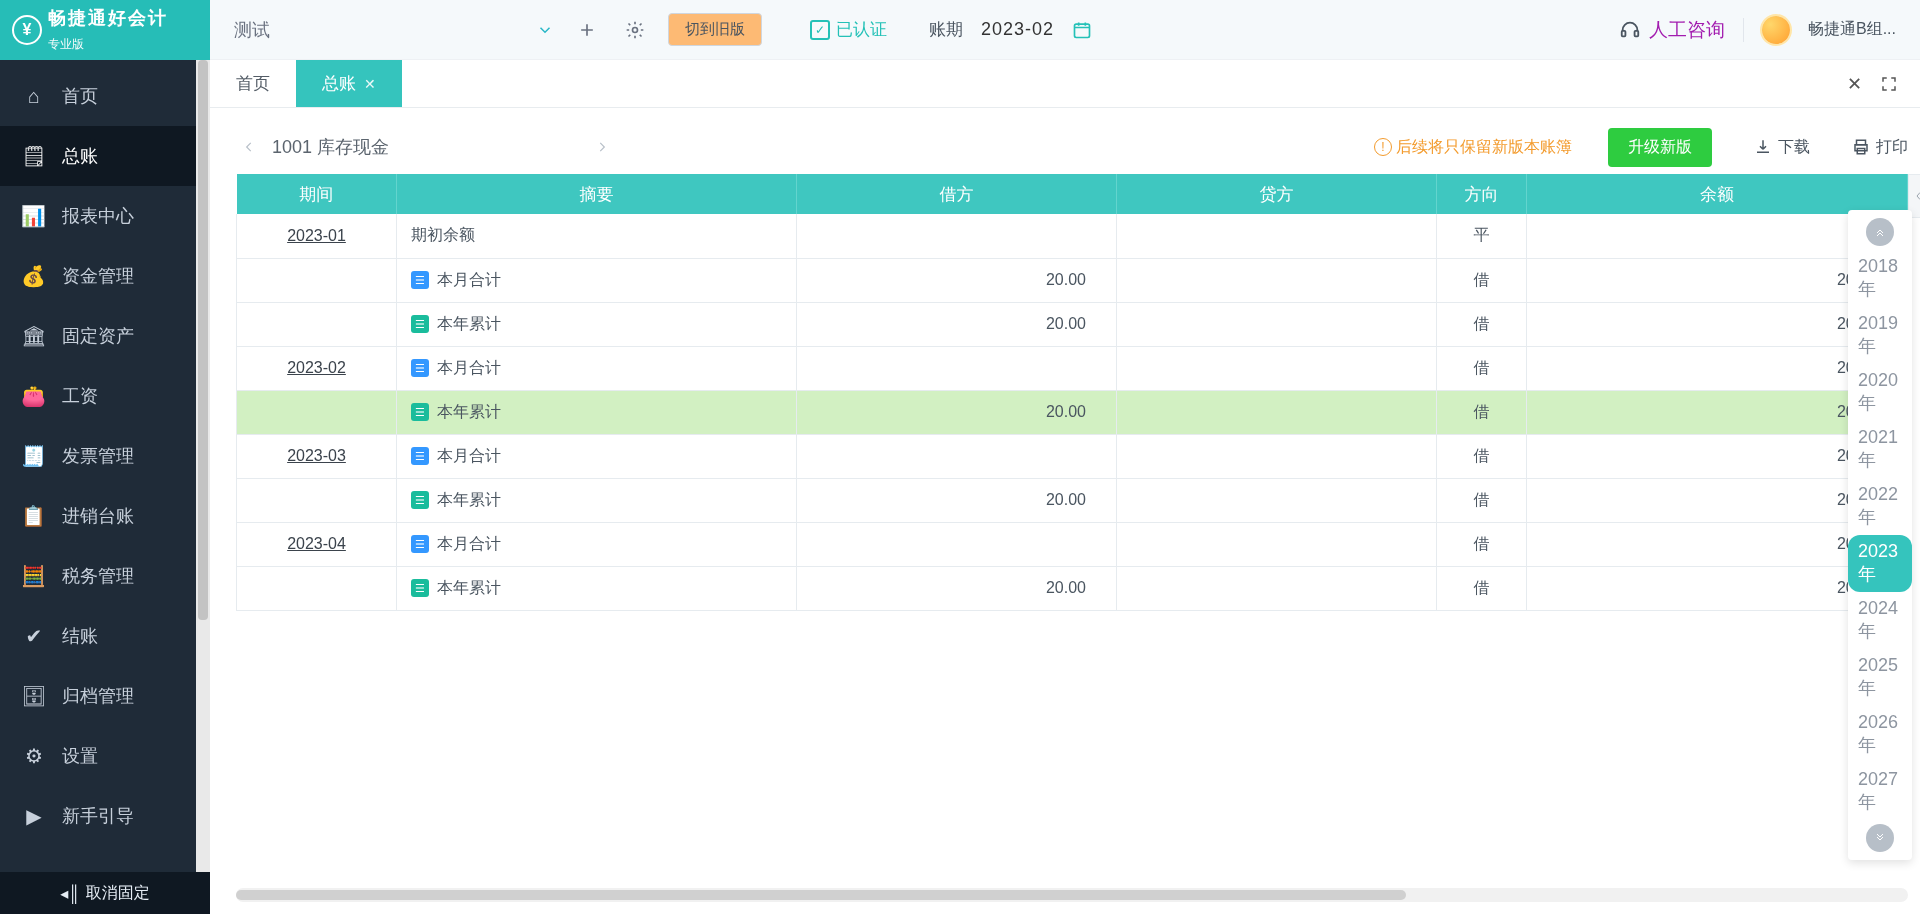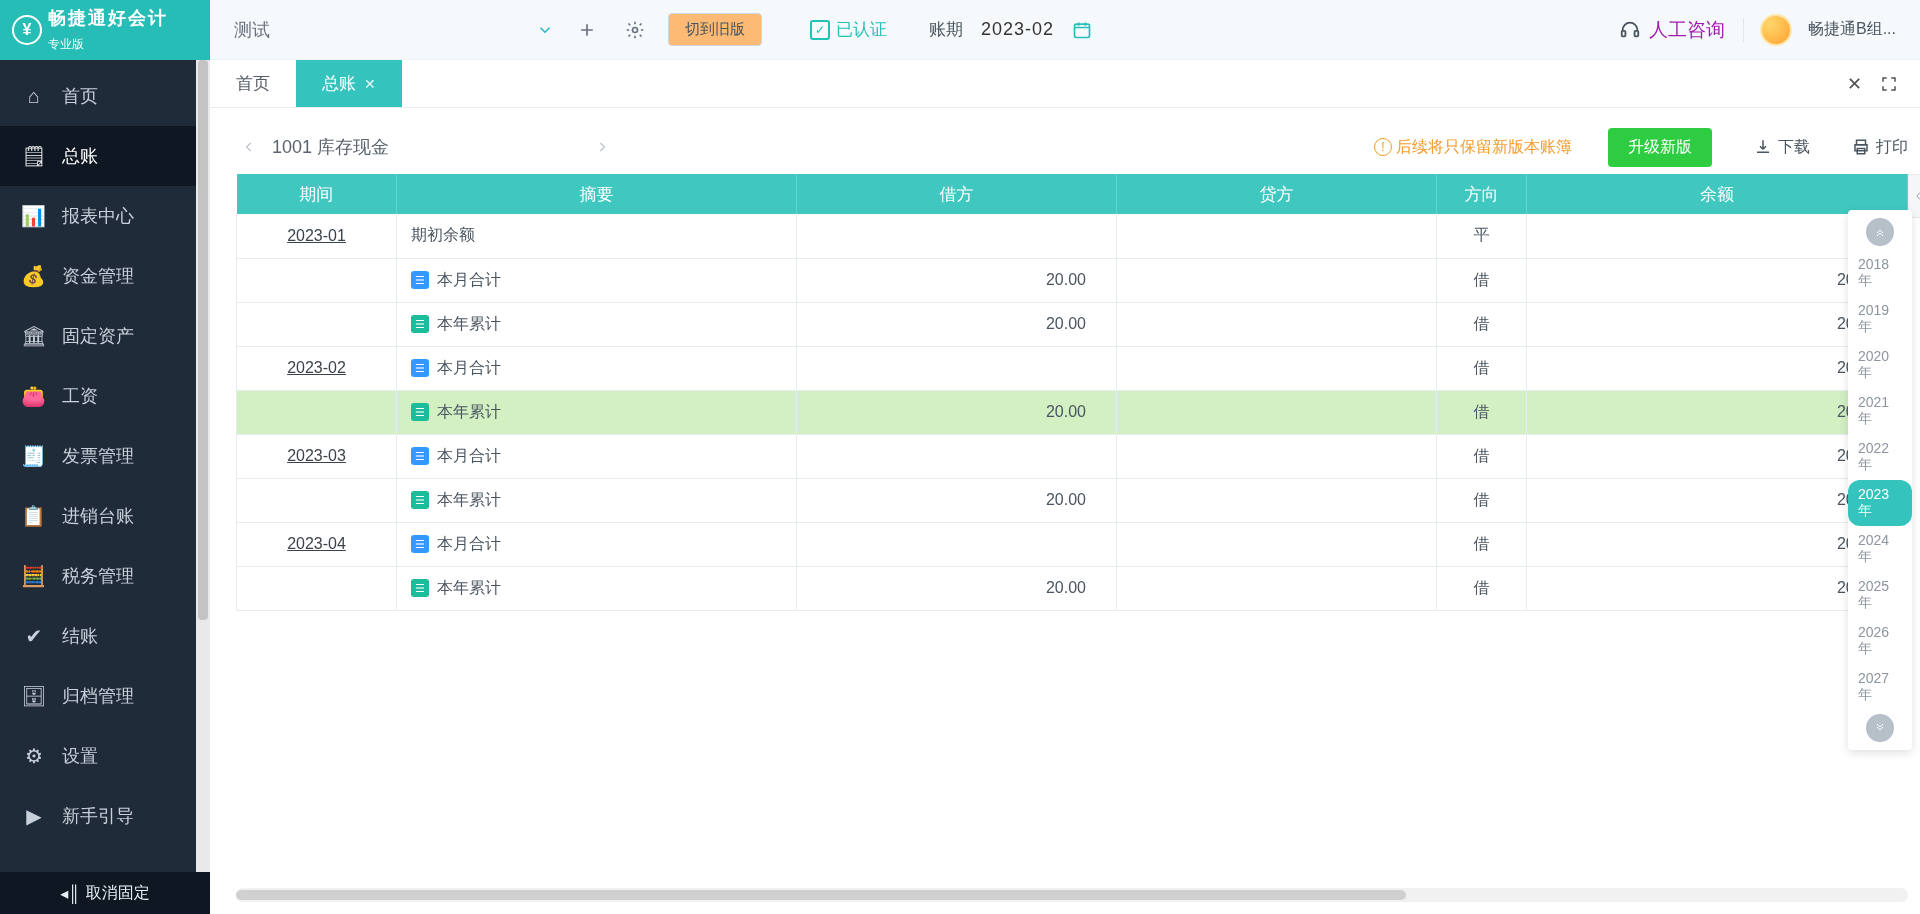--- a/index.html
+++ b/index.html
@@ -80,21 +80,21 @@
   .badge { display: inline-block; width: 18px; height: 18px; border-radius: 3px; color: #fff; font-size: 11px; text-align: center; line-height: 18px; margin-right: 8px; vertical-align: middle; }
   .badge.blue { background: #3498ff; }
   .badge.green { background: #1abc9c; }
 
   
   .table-side-collapse { position: absolute; top: 0; right: -22px; width: 22px; height: 44px; display: flex; align-items: center; justify-content: center; color: #9aa3ad; cursor: pointer; background: #f4f6f8; border: 1px solid #e6ebef; }
 
   
   .year-rail { position: absolute; top: 210px; right: 8px; width: 64px; background: #fff; box-shadow: 0 3px 10px rgba(0,0,0,.12); border-radius: 4px; padding: 8px 0; display: flex; flex-direction: column; align-items: center; gap: 4px; }
   .year-rail .arrow { width: 28px; height: 28px; border-radius: 50%; background: #b7bfc8; color: #fff; display: flex; align-items: center; justify-content: center; cursor: pointer; font-size: 14px; }
-  .year-item { font-size: 14px; color: #8d95a0; padding: 6px 10px; border-radius: 12px; cursor: pointer; }
+  .year-item { font-size: 18px; color: #8d95a0; padding: 6px 10px; border-radius: 12px; cursor: pointer; }
   .year-item.active { background: #35c4bd; color: #fff; }
 
   
   .h-scroll { height: 14px; margin-top: auto; background: #f1f1f1; border-radius: 7px; position: relative; }
   .h-scroll-thumb { position: absolute; left: 0; top: 2px; height: 10px; width: 70%; background: #d0d0d0; border-radius: 5px; }
 
   col.c-period  { width: 160px; }
   col.c-summary { width: 400px; }
   col.c-debit   { width: 320px; }
   col.c-credit  { width: 320px; }

